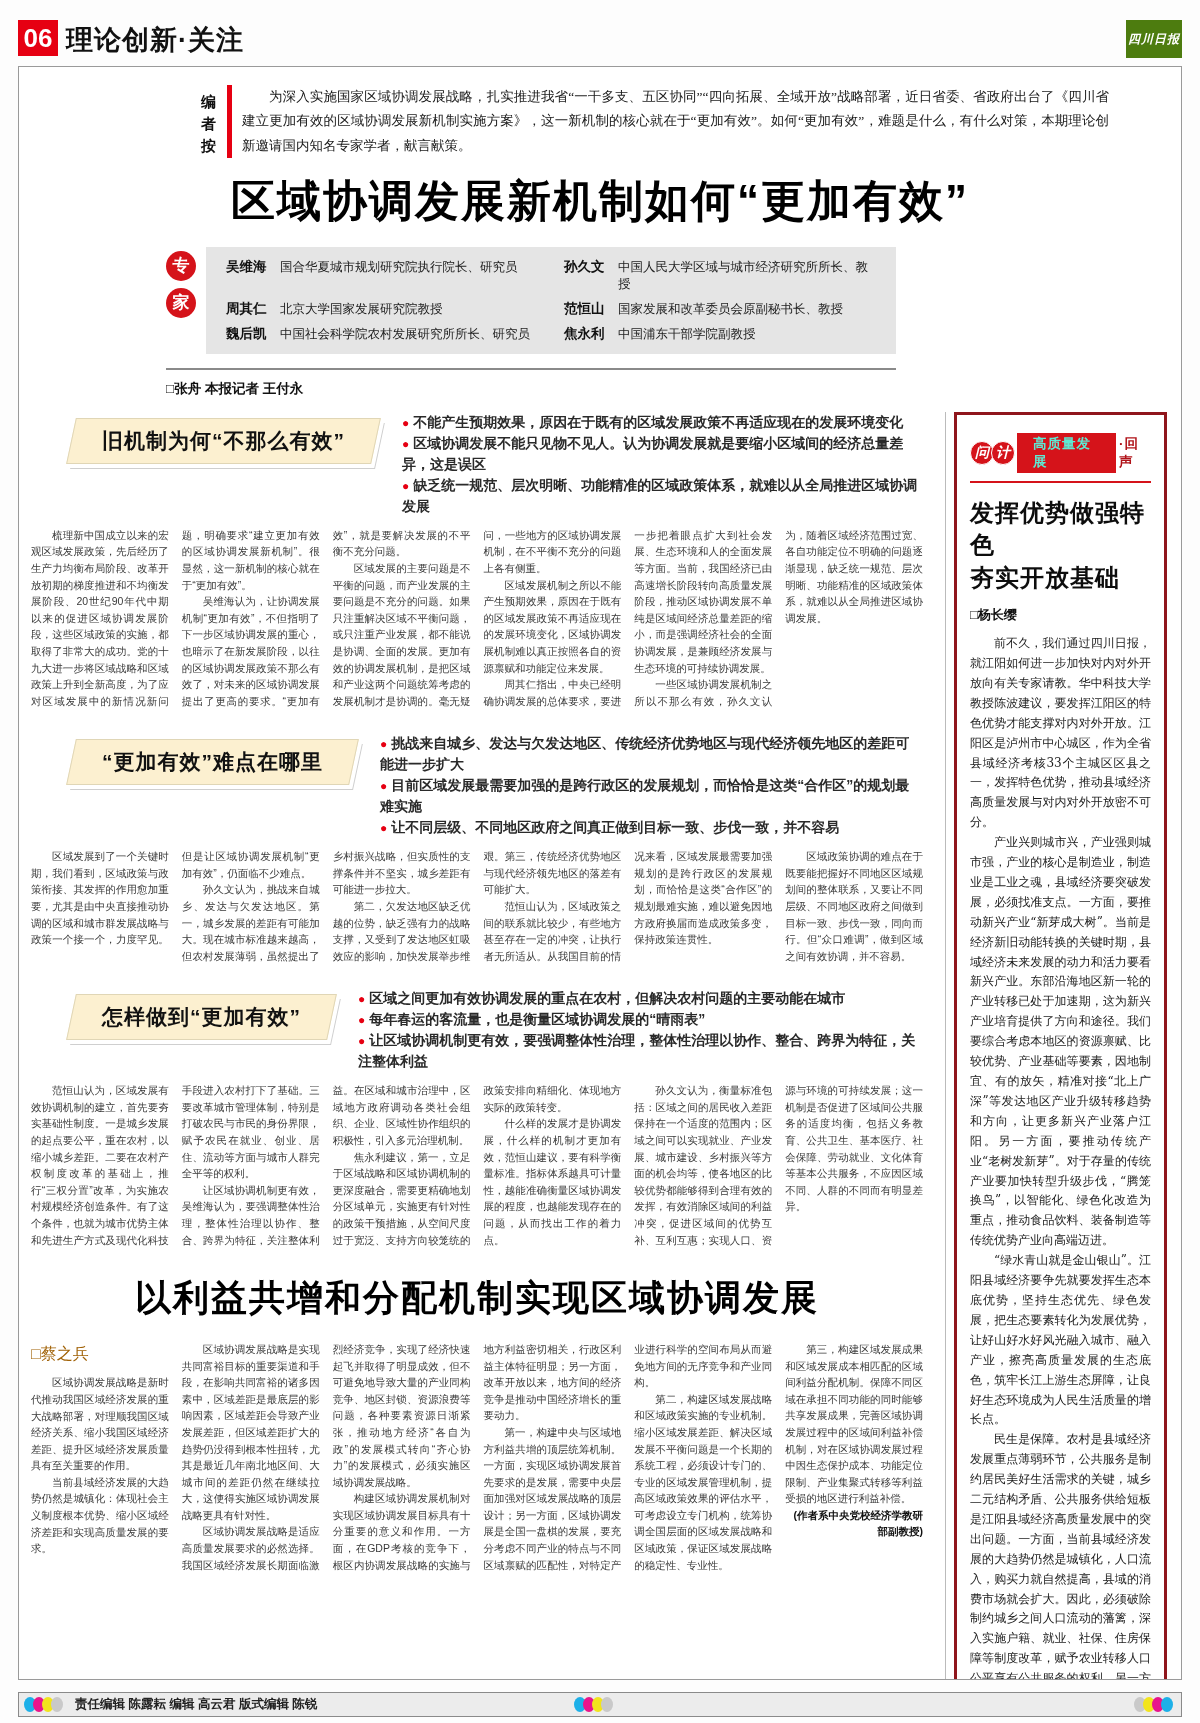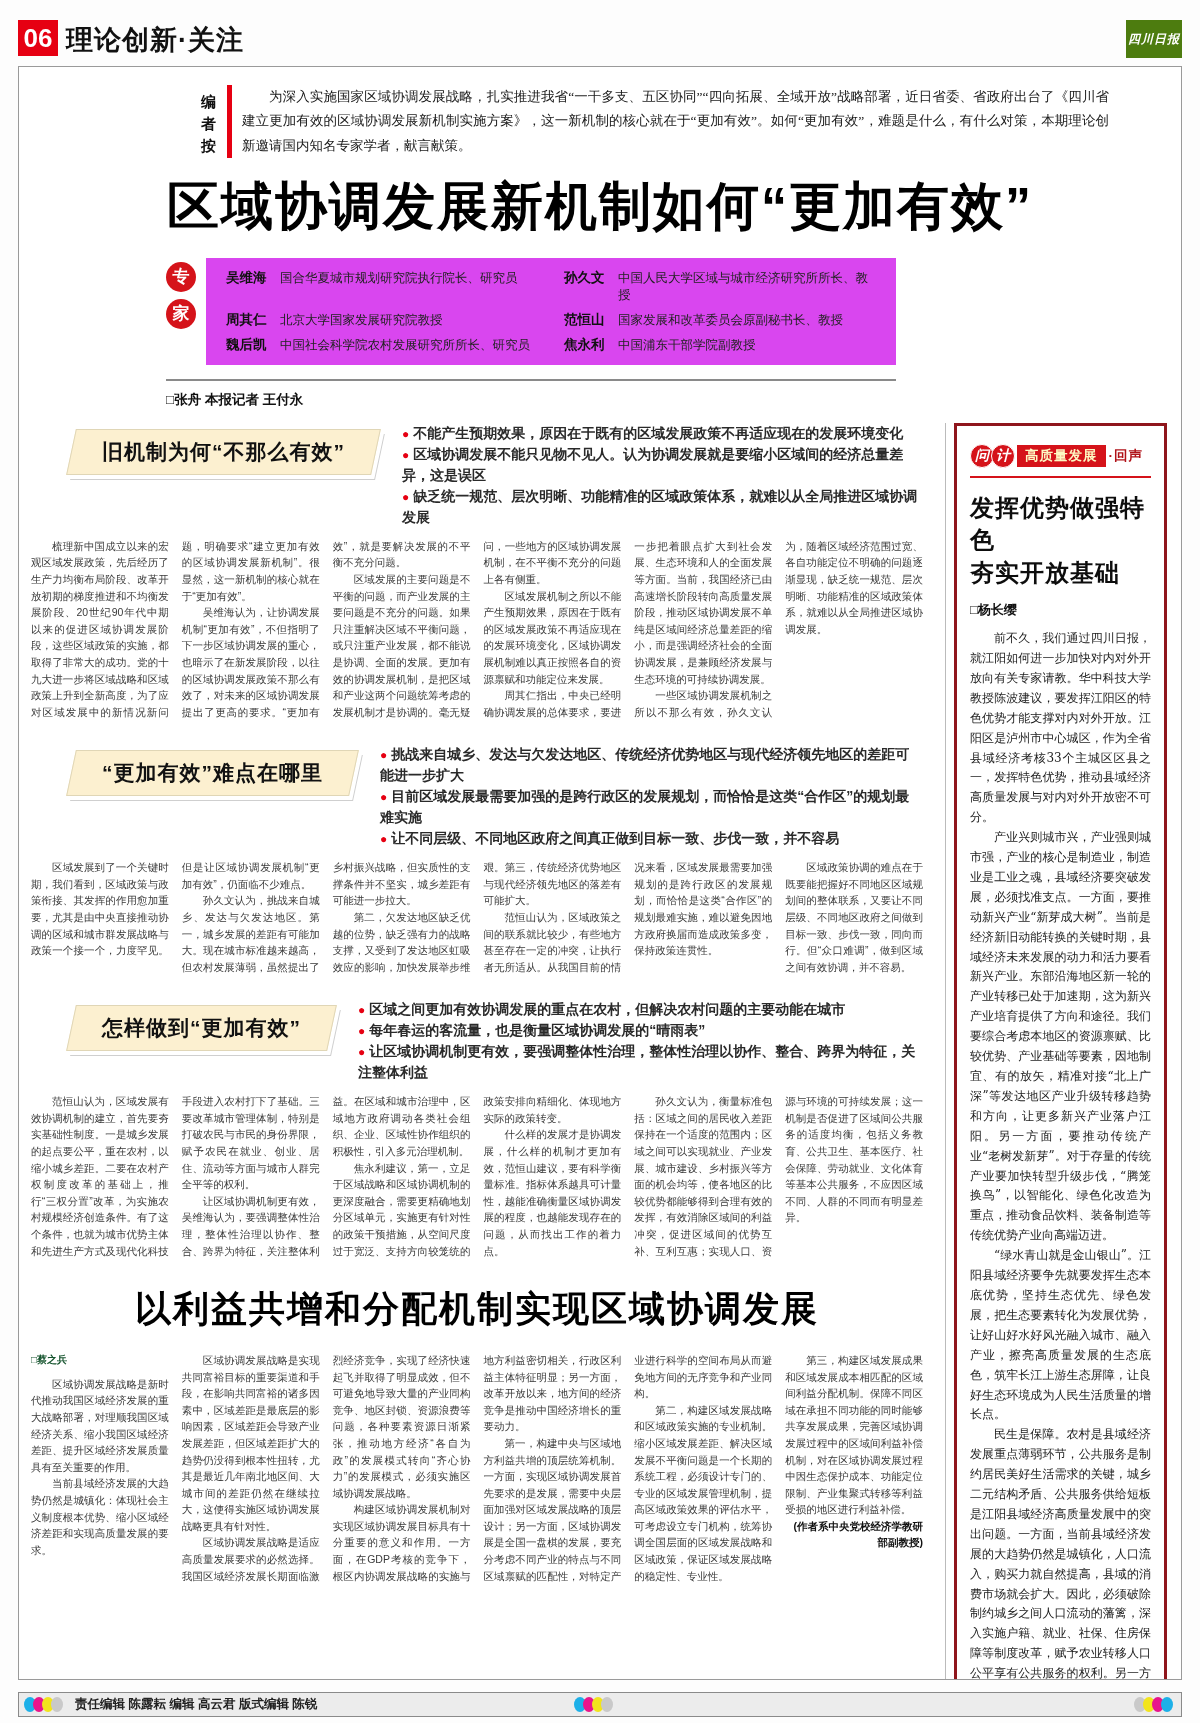--- a/index.html
+++ b/index.html
@@ -20,27 +20,27 @@
 
   
   .ednote { display:flex; margin:6px 60px 0 170px; }
   .ednote-label { width:20px; font-size:15px; font-weight:800; line-height:1.45; color:#111; margin-top:6px; }
   .ednote-rule { width:5px; background:#e60012; margin:0 10px 0 6px; }
   .ednote-text { flex:1; font-family:Liberation Serif, serif; font-size:13.5px; line-height:1.8; text-align:justify; color:#1a1a1a; }
   .ednote-text::first-line { }
   .ednote-text { text-indent:2em; }
 
   
-  .headline { margin-top:14px; text-align:center; font-size:52px; font-weight:900; letter-spacing:2px; color:#000; font-family:"Liberation Sans",sans-serif; }
+  .headline { margin-top:14px; text-align:center; font-size:44px; font-weight:900; letter-spacing:2px; color:#000; font-family:"Liberation Sans",sans-serif; }
 
   
   .experts { display:flex; margin:16px 0 0 135px; }
   .exp-badge { display:flex; flex-direction:column; gap:7px; margin:4px 10px 0 0; }
   .exp-badge b { width:30px; height:30px; border-radius:50%; background:#d5131a; color:#fff; font-size:17px; font-weight:700; display:flex; align-items:center; justify-content:center; }
-  .exp-box { width:690px; background:#d946ef; padding:11px 20px; display:grid; grid-template-columns:1fr 1fr; column-gap:26px; row-gap:7px; }
+  .exp-box { width:690px; background:#e5e5e5; padding:11px 20px; display:grid; grid-template-columns:1fr 1fr; column-gap:26px; row-gap:7px; }
   .exp-item { display:flex; align-items:baseline; }
   .exp-name { font-size:13.5px; font-weight:800; color:#111; width:54px; flex:none; }
   .exp-title { font-size:12.5px; font-family:"DejaVu Serif",serif; color:#222; }
 
   .divider { margin:14px 0 10px 135px; width:730px; border-top:2px solid #8a8a8a; }
   .byline { margin-left:135px; font-size:13.5px; font-weight:800; color:#111; }
 
   
   .row { display:flex; margin-top:14px; }
   .main-col { width:902px; flex:none; padding-right:10px; }
@@ -53,29 +53,29 @@
   .sec-head span { display:inline-block; transform:skewX(12deg); font-size:21px; font-weight:900; color:#111; letter-spacing:1px; }
   .sec-bullets { flex:1; margin-top:0; }
   .sec-bullets div { font-size:14px; font-weight:700; color:#2a2a2a; line-height:1.5; }
   .sec-bullets div::before { content:"●"; color:#e60012; margin-right:4px; font-size:12px; }
   .sec-body, .bottom-body { column-count:6; column-gap:13px; font-size:10.5px; line-height:1.58; text-align:justify; color:#3a3a3a; }
   .sec-body p, .bottom-body p { text-indent:2em; }
 
   
   .bottom-headline { text-align:center; font-size:36px; font-weight:900; letter-spacing:2px; color:#000; margin:26px 80px 18px 80px; }
   .bottom-body { }
-  .bottom-byline { font-size:10px; font-weight:700; color:#14532d; margin-bottom:8px; }
+  .bottom-byline { font-size:16px; font-weight:400; color:#a16207; margin-bottom:8px; }
   .author-note { text-indent:0 !important; text-align:right; font-weight:700; color:#111; }
 
   
   .side-box { border:3px solid #8f161c; padding:14px 13px 10px 13px; background:#fff; height:1298px; overflow:hidden; }
   .side-logo { display:flex; align-items:center; margin:4px 0 14px 0; border-bottom:2px solid #d5131a; padding-bottom:8px; }
   .wenji { display:flex; margin-right:5px; }
   .wenji i { width:24px; height:24px; border-radius:50%; background:#d5131a; color:#fff; font-family:"DejaVu Serif",serif; font-style:italic; font-weight:900; font-size:14px; display:flex; align-items:center; justify-content:center; margin-right:-3px; border:1px solid #fff; }
-  .side-tag1 { background:#d5131a; color:#fef9c3; font-weight:900; font-size:13.5px; padding:2px 8px; letter-spacing:1px; }
+  .side-tag1 { background:#d5131a; color:#5eead4; font-weight:900; font-size:13.5px; padding:2px 16px; letter-spacing:1px; }
   .side-tag2 { color:#b01218; font-weight:900; font-size:13.5px; margin-left:3px; letter-spacing:1px; }
   .side-title { font-size:24px; font-weight:900; color:#0d0d0d; line-height:1.35; letter-spacing:1px; }
   .side-byline { font-size:13px; font-weight:800; margin:12px 0 10px 0; color:#111; }
   .side-body { font-family:"DejaVu Serif",serif; font-size:12px; line-height:1.66; text-align:justify; color:#1c1c1c; }
   .side-body p { text-indent:2em; }
 
   
   .footer { position:absolute; top:1692px; left:18px; right:18px; height:25px; background:#ececec; border:1px solid #8a8a8a; display:flex; align-items:center; padding:0 8px; }
   .dots { display:flex; }
   .dots s { width:12px; height:15px; border-radius:50%; margin-left:-3px; text-decoration:none; }

